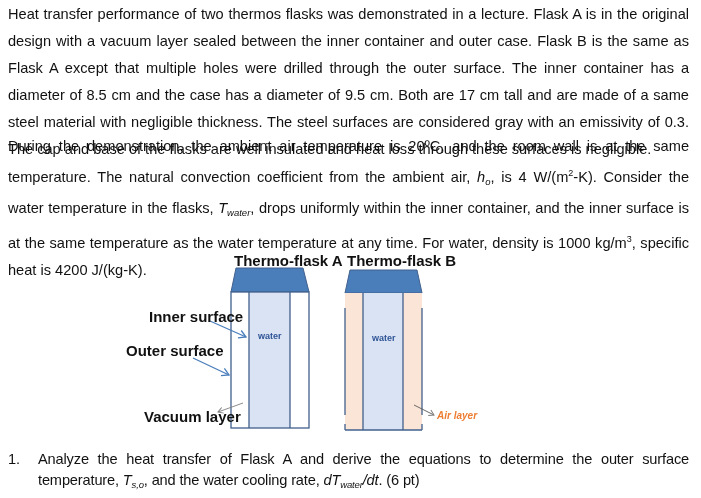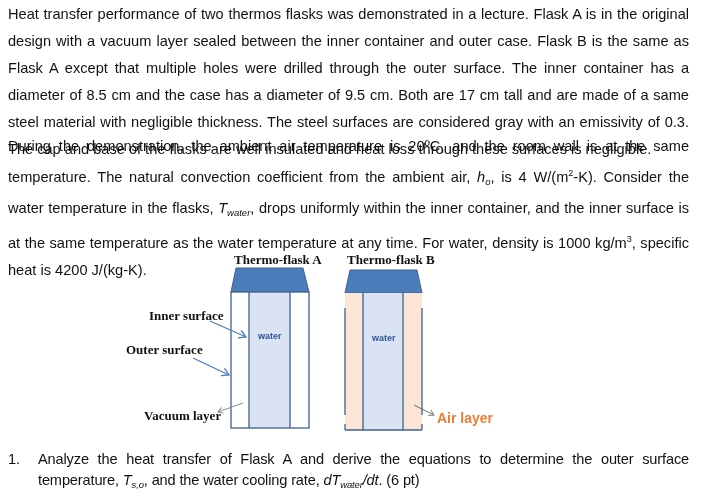--- a/index.html
+++ b/index.html
@@ -8,23 +8,23 @@
   .p1 { top: 1px; }
   .p2 { top: 133px; }
   .sub { font-size: 9.5px; vertical-align: -3px; font-style: italic; }
   .sup { font-size: 9px; vertical-align: 6px; }
   .ital { font-style: italic; }
   .question { position: absolute; left: 8px; top: 449px; width: 681px; font-family: "Liberation Sans Narrow", "Liberation Sans", sans-serif; font-size: 14.6px; line-height: 20.6px; }
   .q-num { position: absolute; left: 0; top: 0; }
   .q-text { margin-left: 30px; text-align: justify; text-align-last: left; display: block; letter-spacing: -0.15px; }
   .diagram { position: absolute; left: 0; top: 0; width: 701px; height: 498px; pointer-events: none; }
   .diagram * { pointer-events: auto; }
-  .lbl { position: absolute; font-family: Liberation Serif, serif; font-weight: bold; font-size: 13px; color: #111; white-space: nowrap; }
+  .lbl { position: absolute; font-family: Liberation Sans, sans-serif; font-weight: bold; font-size: 15px; color: #111; white-space: nowrap; }
   .water-lbl { position: absolute; font-family: "Liberation Sans", sans-serif; font-weight: bold; font-size: 9px; color: #2f5597; white-space: nowrap; }
-  .air-lbl { position: absolute; font-family: "Liberation Sans", sans-serif; font-weight: bold; font-size: 14px; color: #ed7d31; white-space: nowrap; }
+  .air-lbl { position: absolute; font-family: "Liberation Sans", sans-serif; font-weight: bold; font-size: 10px; color: #ed7d31; white-space: nowrap; font-style: italic; }
 </style>
 </head>
 <body>
 
 <p class="para p1">Heat transfer performance of two thermos flasks was demonstrated in a lecture. Flask A is in the original design with a vacuum layer sealed between the inner container and outer case. Flask B is the same as Flask A except that multiple holes were drilled through the outer surface. The inner container has a diameter of 8.5 cm and the case has a diameter of 9.5 cm. Both are 17 cm tall and are made of a same steel material with negligible thickness. The steel surfaces are considered gray with an emissivity of 0.3. The cap and base of the flasks are well insulated and heat loss through these surfaces is negligible.</p>
 
 <p class="para p2"><span>During the demonstration, the ambient air temperature is 20ºC, and the room wall is at the same temperature. The natural convection coefficient from the ambient air, </span><span class="ital">h</span><span class="sub">o</span><span>, is 4 W/(m</span><span class="sup">2</span><span>-K). Consider the water temperature in the flasks, </span><span class="ital">T</span><span class="sub">water</span><span>, drops uniformly within the inner container, and the inner surface is at the same temperature as the water temperature at any time. For water, density is 1000 kg/m</span><span class="sup">3</span><span>, specific heat is 4200 J/(kg-K).</span></p>
 
 <div class="diagram">
   <svg width="701" height="498" viewBox="0 0 701 498" style="position:absolute;left:0;top:0;">

